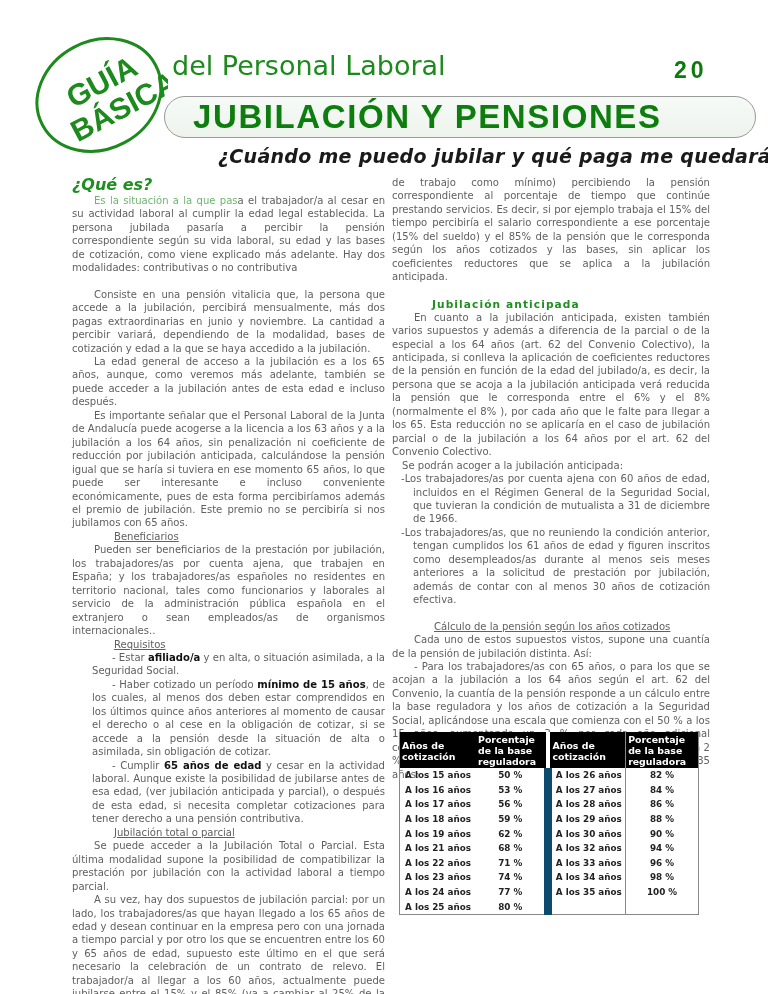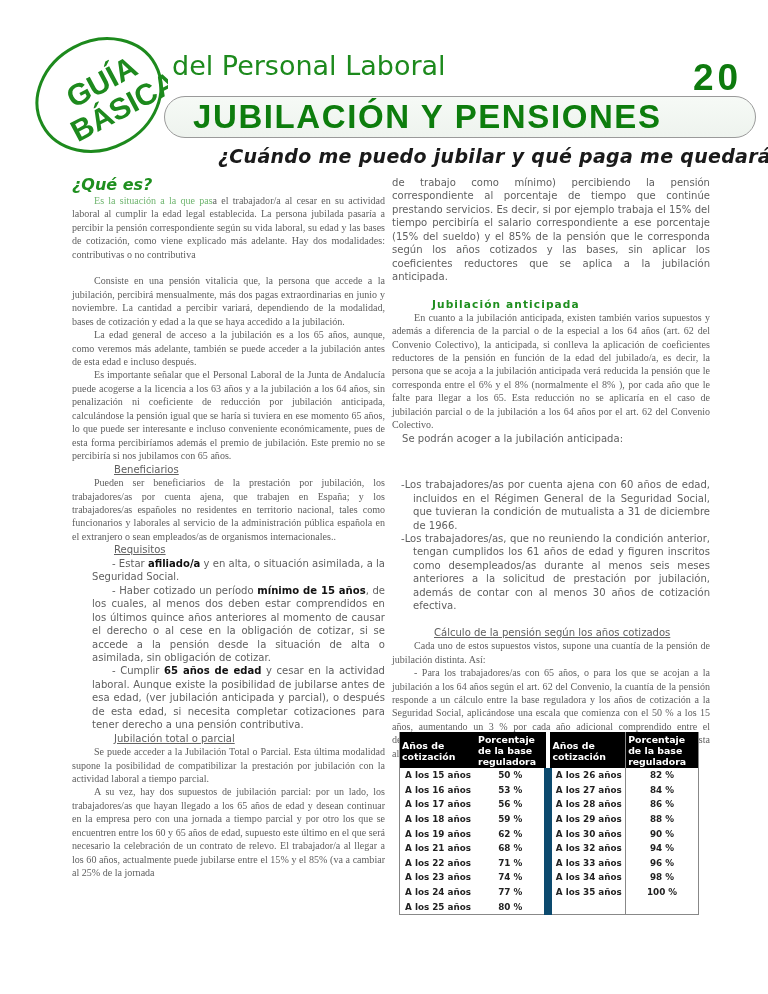--- a/index.html
+++ b/index.html
@@ -1,29 +1,29 @@
 <!DOCTYPE html>
 <html><head>
 <meta charset="utf-8">
 <style>
   html, body { margin:0; padding:0; background:#ffffff; }
   body { width:768px; height:994px; position:relative; overflow:hidden; font-family:"DejaVu Sans", sans-serif; color:#555; }
   .header { position:absolute; left:0; top:0; width:768px; height:170px; }
   .logo { position:absolute; left:30px; top:35px; width:138px; height:118px; }
   .subtitle-brand { position:absolute; left:172px; top:52px; font-family:"DejaVu Sans", sans-serif; font-size:27px; color:#1d8a1d; letter-spacing:0px; font-weight:normal; line-height:1; }
-  .page-number { position:absolute; left:693px; top:59px; font-family:"Liberation Sans", sans-serif; font-weight:bold; font-size:37px; color:#0e7a0e; letter-spacing:4px; line-height:1; }
+  .page-number { position:absolute; left:674px; top:59px; font-family:"Liberation Sans", sans-serif; font-weight:bold; font-size:23px; color:#0e7a0e; letter-spacing:4px; line-height:1; }
   .title-pill { position:absolute; left:164px; top:96px; width:590px; height:40px; border:1px solid #9a9a9a; border-radius:22px; background:linear-gradient(#f6faf6,#eef3ee); }
   .title-text { position:absolute; left:193px; top:98px; font-family:"Liberation Sans", sans-serif; font-weight:bold; font-size:33px; color:#0d7d0d; letter-spacing:1.6px; line-height:38px; white-space:nowrap; }
   .question { position:absolute; left:218px; top:145px; font-family:"DejaVu Sans", sans-serif; font-style:italic; font-weight:bold; font-size:19px; color:#1a1a1a; letter-spacing:0.3px; white-space:nowrap; }
 
   .col { position:absolute; font-family:"DejaVu Sans", sans-serif; font-size:10.05px; line-height:13.45px; color:#606060; text-align:justify; }
   .col-left { left:72px; top:176px; width:313px; }
   .col-right { left:392px; top:176px; width:318px; }
   .col p { margin:0; }
-  .ind { text-indent:22px;font-family:Liberation Serif, serif; }
+  .ind { text-indent:22px; }
   .h-que { font-family:"DejaVu Sans", sans-serif; font-style:italic; font-weight:bold; font-size:16px; color:#1f8f1f; line-height:18px; margin:0 0 1px 0; }
   .green-lead { color:#6fb56f; }
   .h-sec { font-family:"DejaVu Sans", sans-serif; font-weight:bold; font-size:10.6px; color:#1f8f1f; letter-spacing:1.1px; padding-left:40px; line-height:14px; }
   .u-head { text-decoration:underline; padding-left:42px; }
   .u-head2 { text-decoration:underline; padding-left:42px; }
   .b { font-weight:bold; color:#111; }
   .sub-ind { padding-left:20px; text-indent:20px; }
   .li { padding-left:22px; text-indent:-12px; }
   .gap { height:13px; }
 
@@ -71,21 +71,21 @@
   <p class="ind">Se puede acceder a la Jubilación Total o Parcial. Esta última modalidad supone la posibilidad de compatibilizar la prestación por jubilación con la actividad laboral a tiempo parcial.</p>
   <p class="ind">A su vez, hay dos supuestos de jubilación parcial: por un lado, los trabajadores/as que hayan llegado a los 65 años de edad y desean continuar en la empresa pero con una jornada a tiempo parcial y por otro los que se encuentren entre los 60 y 65 años de edad, supuesto este último en el que será necesario la celebración de un contrato de relevo. El trabajador/a al llegar a los 60 años, actualmente puede jubilarse entre el 15%  y el 85%  (va a cambiar al 25%  de la jornada</p>
 </div>
 
 <div class="col col-right">
   <p>de trabajo como mínimo) percibiendo la pensión correspondiente al porcentaje de tiempo que continúe prestando servicios. Es decir, si por ejemplo trabaja el 15%  del tiempo percibiría el salario correspondiente a ese porcentaje (15%  del sueldo) y el 85%  de la pensión que le corresponda según los años cotizados y las bases, sin aplicar los coeficientes reductores que se aplica a la jubilación anticipada.</p>
   <div class="gap"></div>
   <p class="h-sec">Jubilación  anticipada</p>
   <p class="ind">En cuanto a la jubilación anticipada, existen también varios supuestos y además a diferencia de  la parcial o de la especial a los 64 años (art. 62 del Convenio Colectivo), la anticipada, si conlleva la aplicación de coeficientes reductores de la pensión en función de la edad del jubilado/a, es decir, la persona que se acoja a la jubilación anticipada verá reducida la pensión que le corresponda entre el 6% y el 8%  (normalmente el 8% ), por cada año que le falte para llegar a los 65. Esta reducción no se aplicaría en el caso de jubilación parcial o de la jubilación a los 64 años por el art. 62 del Convenio Colectivo.</p>
   <p style="padding-left:10px;">Se podrán acoger a la jubilación anticipada:</p>
-  <p class="li" style="padding-left:21px;margin-top:33px;">-Los trabajadores/as por cuenta ajena con 60 años de edad, incluidos en el Régimen General de la Seguridad Social, que tuvieran la condición de mutualista a 31 de diciembre de 1966.</p>
+  <p class="li" style="padding-left:21px;">-Los trabajadores/as por cuenta ajena con 60 años de edad, incluidos en el Régimen General de la Seguridad Social, que tuvieran la condición de mutualista a 31 de diciembre de 1966.</p>
   <p class="li" style="padding-left:21px;">-Los trabajadores/as, que no reuniendo la condición anterior, tengan cumplidos los 61 años de edad y figuren inscritos como desempleados/as durante al menos seis meses anteriores a la solicitud de prestación por jubilación, además de contar con al menos 30 años de cotización efectiva.</p>
   <div class="gap"></div>
   <p class="u-head2">Cálculo de la pensión según los años cotizados</p>
   <p class="ind">Cada uno de estos supuestos vistos, supone una cuantía de la pensión de jubilación distinta. Así:</p>
   <p class="ind">- Para los trabajadores/as con 65 años, o para los que se acojan a la jubilación a los 64 años según el art. 62 del Convenio, la cuantía de la pensión responde a un cálculo entre la base reguladora y los años de cotización a la Seguridad Social, aplicándose una escala que comienza con el 50 % a los 15 años, aumentando un 3 %  por cada año adicional comprendido entre el decimosexto y el vigésimo quinto y un 2 %  a partir del vigésimo sexto hasta alcanzar el 100 %  a los 35 años:</p>
 </div>
 
 <div class="table-wrap">
   <table class="pct">
     <thead>

